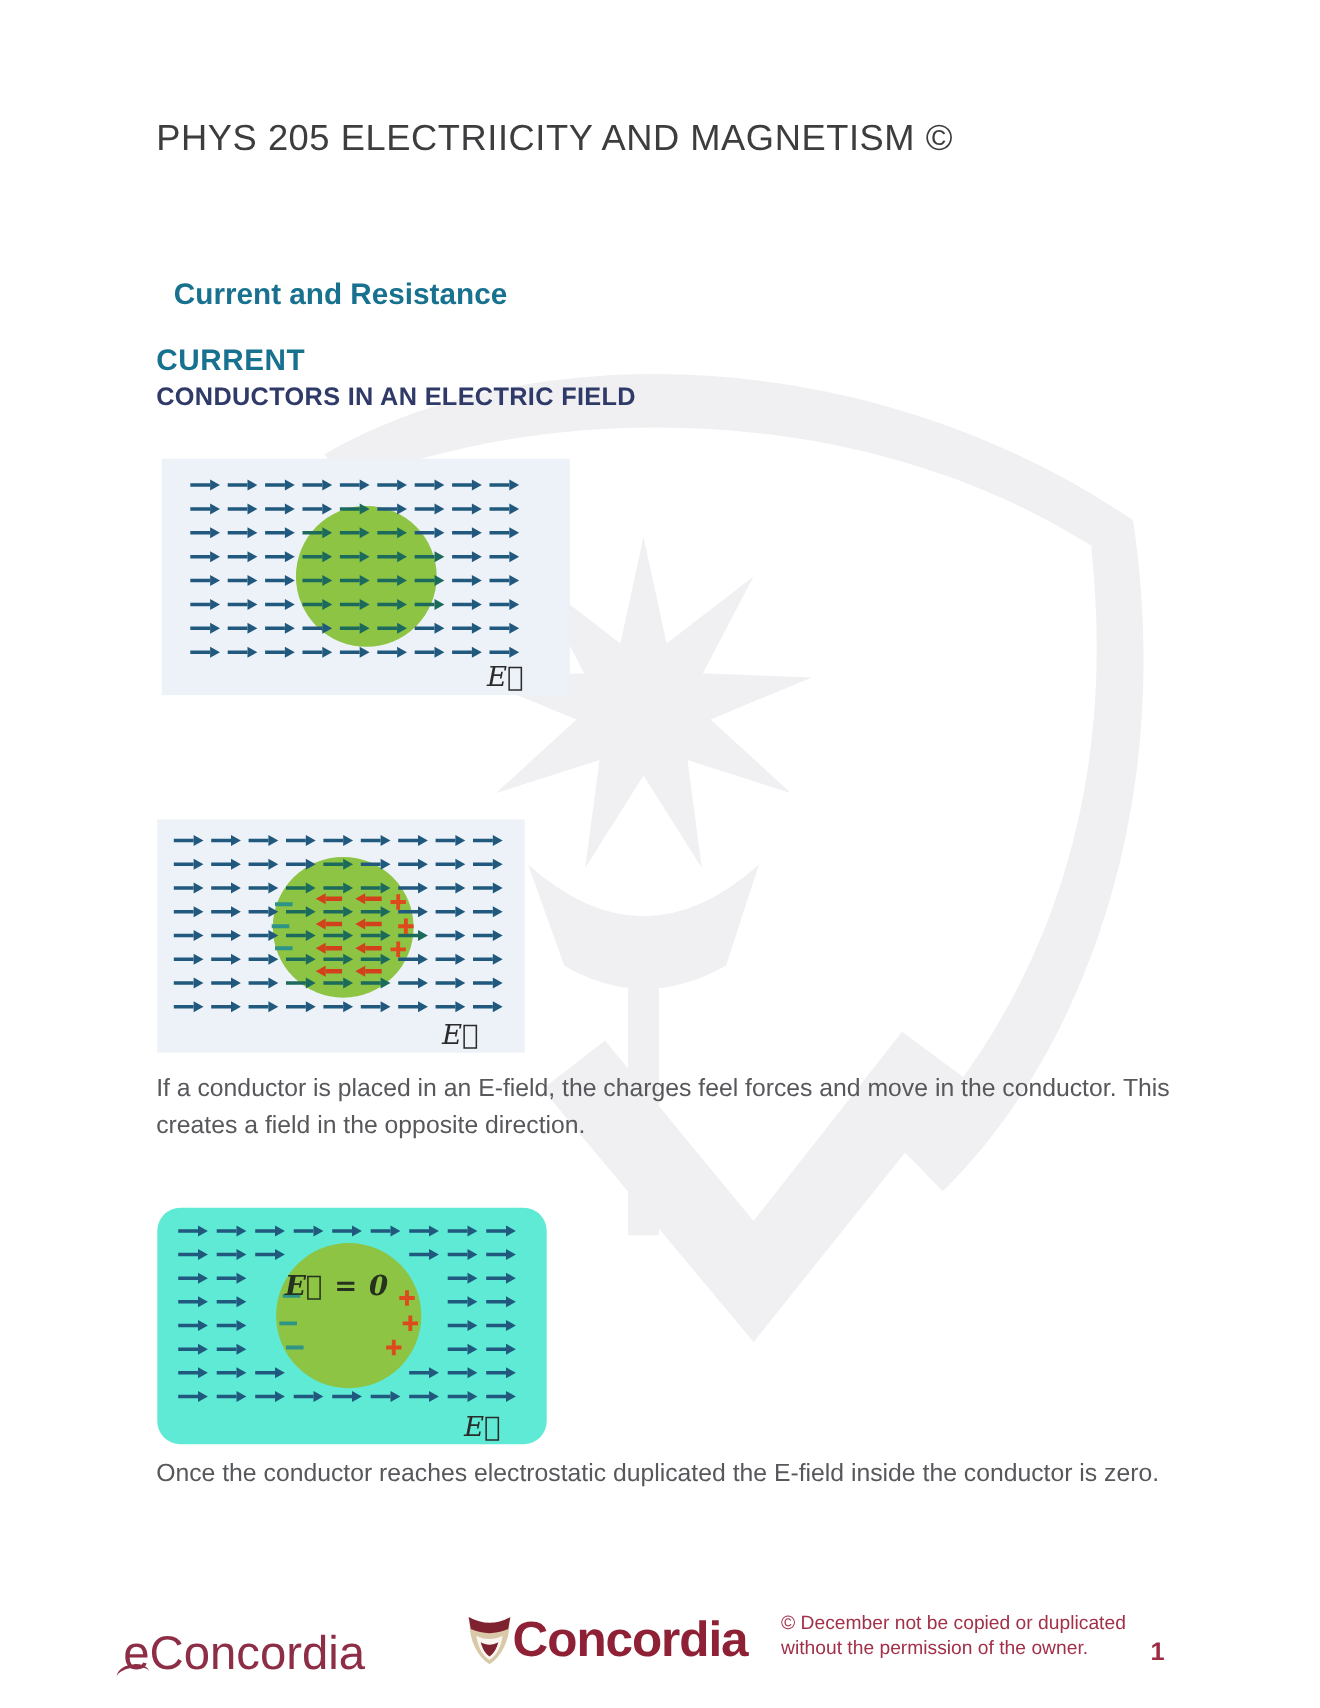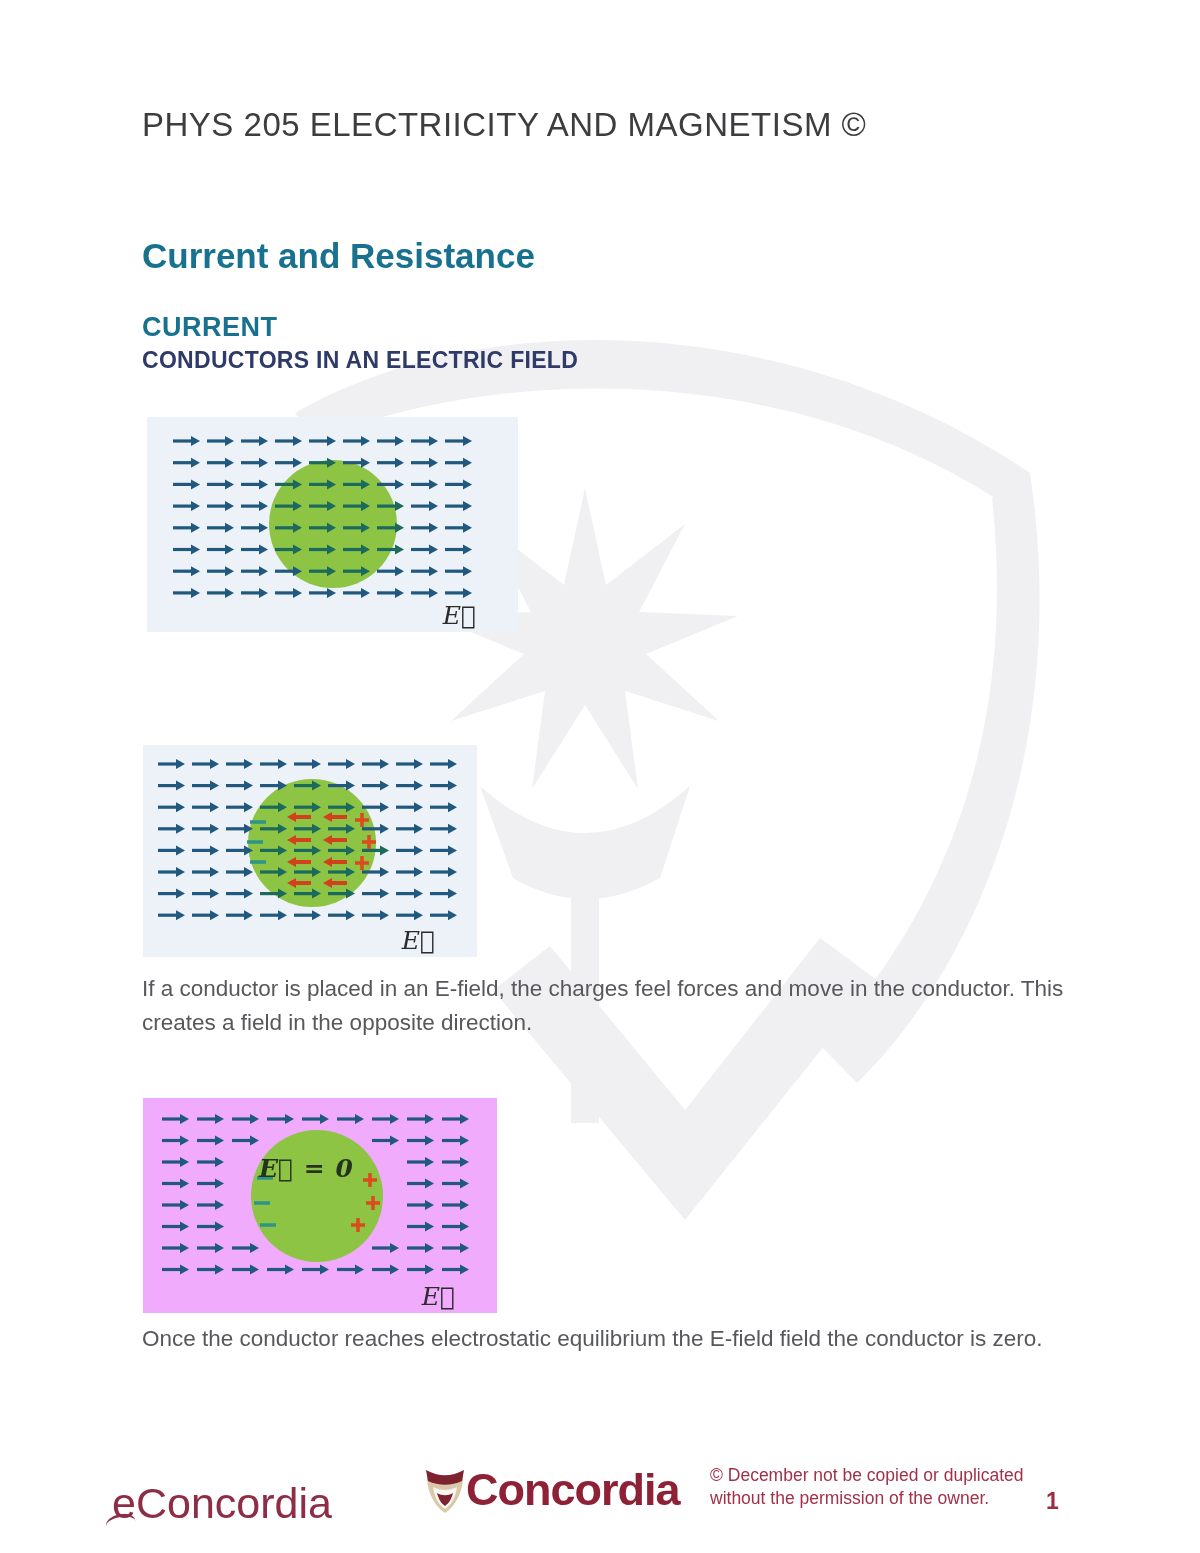--- a/index.html
+++ b/index.html
@@ -8,22 +8,22 @@
     overflow:hidden; font-family:"Liberation Sans",sans-serif;
   }
   .watermark { position:absolute; left:235px; top:318px; z-index:0; }
   .layer { position:absolute; inset:0; z-index:1; }
 
   .title {
     position:absolute; left:142px; top:106px; margin:0;
     font-size:33px; font-weight:400; color:#3d3d3f; letter-spacing:0.5px;
   }
   .h-section {
-    position:absolute; left:142px; top:236px; margin:0;
-    font-size:35px; font-weight:bold; color:#17718f;
+    position:absolute; left:142px; top:236px; margin:16px;
+    font-size:27px; font-weight:bold; color:#17718f;
   }
   .h-topic {
     position:absolute; left:142px; top:312px; margin:0;
     font-size:27px; font-weight:bold; color:#17718f; letter-spacing:0.5px;
   }
   .h-subtopic {
     position:absolute; left:142px; top:347px; margin:0;
     font-size:23px; font-weight:bold; color:#2f3a68; letter-spacing:0.3px;
   }
   .para {
@@ -422,21 +422,21 @@
           <line x1="219" y1="111" x2="219" y2="125" stroke="#dd4a1e" stroke-width="3.5"></line>
           <line x1="107" y1="77" x2="123" y2="77" stroke="#2f9488" stroke-width="3.5"></line>
           <line x1="104" y1="97" x2="120" y2="97" stroke="#2f9488" stroke-width="3.5"></line>
           <line x1="107" y1="117" x2="123" y2="117" stroke="#2f9488" stroke-width="3.5"></line>
         </svg>
       <span class="e-label">E⃗</span>
     </div>
 
     <p class="para p2">If a conductor is placed in an E-field, the charges feel forces and move in the conductor. This creates a field in the opposite direction.</p>
 
-    <div class="fig fig-3" style="background: #f0abfc;">
+    <div class="fig fig-3" style="background: #5eead4; border-radius: 21px;">
         <svg width="354" height="215">
           <circle cx="174" cy="98" r="66" fill="#8dc444"></circle>
           <line x1="19" y1="21" x2="37" y2="21" stroke="#20597d" stroke-width="3.2"></line>
           <polygon points="46,21 37,16 37,26" fill="#20597d"></polygon>
           <line x1="54" y1="21" x2="72" y2="21" stroke="#20597d" stroke-width="3.2"></line>
           <polygon points="81,21 72,16 72,26" fill="#20597d"></polygon>
           <line x1="89" y1="21" x2="107" y2="21" stroke="#20597d" stroke-width="3.2"></line>
           <polygon points="116,21 107,16 107,26" fill="#20597d"></polygon>
           <line x1="124" y1="21" x2="142" y2="21" stroke="#20597d" stroke-width="3.2"></line>
           <polygon points="151,21 142,16 142,26" fill="#20597d"></polygon>
@@ -531,21 +531,21 @@
           <line x1="208" y1="127" x2="222" y2="127" stroke="#dd4a1e" stroke-width="3.5"></line>
           <line x1="215" y1="120" x2="215" y2="134" stroke="#dd4a1e" stroke-width="3.5"></line>
           <line x1="114" y1="80" x2="130" y2="80" stroke="#2f9488" stroke-width="3.5"></line>
           <line x1="111" y1="105" x2="127" y2="105" stroke="#2f9488" stroke-width="3.5"></line>
           <line x1="117" y1="127" x2="133" y2="127" stroke="#2f9488" stroke-width="3.5"></line>
         </svg>
       <span class="eq-label">E⃗ = 0</span>
       <span class="e-label">E⃗</span>
     </div>
 
-    <p class="para p3">Once the conductor reaches electrostatic equilibrium the E-field field the conductor is zero.</p>
+    <p class="para p3">Once the conductor reaches electrostatic duplicated the E-field inside the conductor is zero.</p>
 
     <div class="econcordia">
       <span class="e-wrap"><span class="swoosh"></span></span><span>eConcordia</span>
     </div>
 
     <div class="concordia">
       <svg width="42" height="52" viewBox="0 0 42 52">
         <path d="M3,7 C15,13 27,13 39,7 C40,23 33,39 21,47 C9,39 2,23 3,7 Z" fill="#d9c9a8"></path>
         <path d="M2,4 C15,11 27,11 40,4 L38,15 C27,20 15,20 4,15 Z" fill="#7e2230"></path>
         <path d="M9,21 C17,25 25,25 33,21 C31,33 27,39 21,43 C15,39 11,33 9,21 Z" fill="#ffffff" opacity="0.85"></path>

